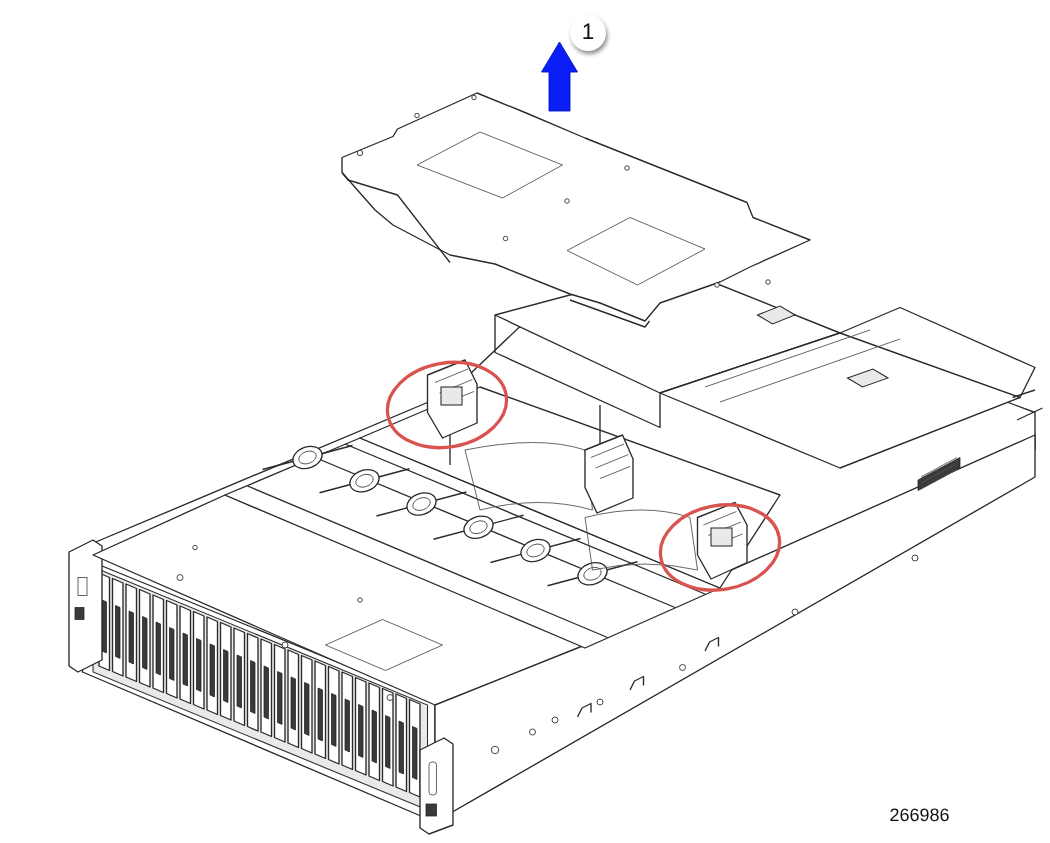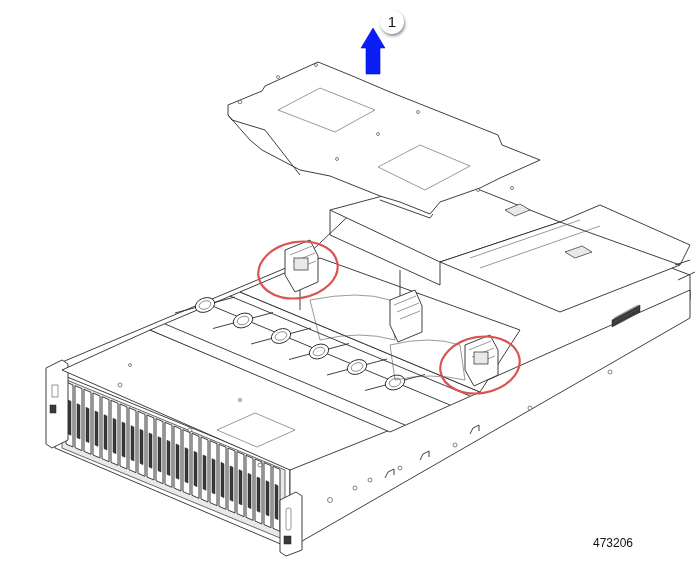--- a/index.html
+++ b/index.html
@@ -272,13 +272,13 @@
     <circle class="hole" cx="478" cy="190" r="1.5"></circle>
     <circle class="hole" cx="512" cy="188" r="1.5"></circle>
   </g>
 
   <g>
     <path d="M366,74 L366,48 L361,48 L373,28 L385,48 L380,48 L380,74 Z" fill="#0a1ef5" stroke="#0015c8" stroke-width="0.6"></path>
   </g>
 </svg>
 
 <div class="callout">1</div>
-<div class="figure-id">473206</div>
+<div class="figure-id">266986</div>
 
 </body></html>

